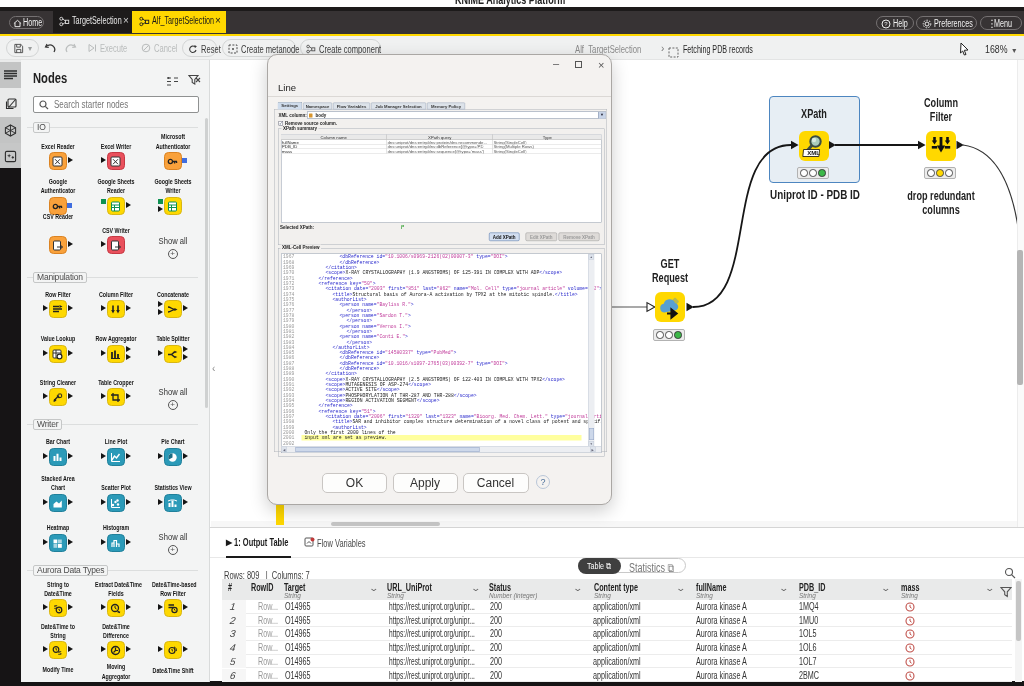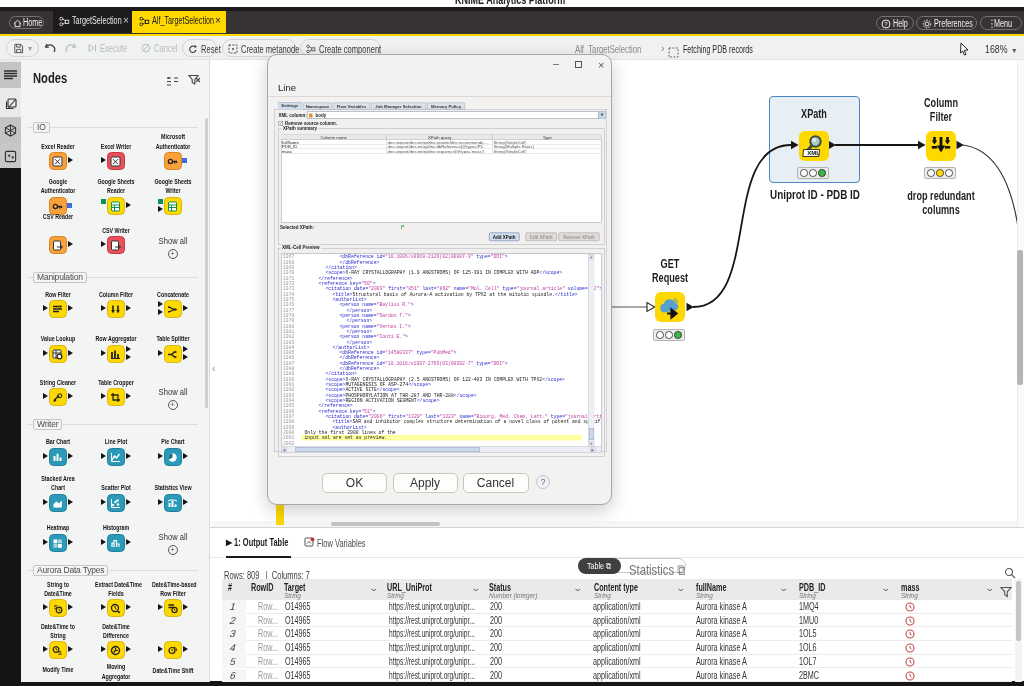--- a/index.html
+++ b/index.html
@@ -193,20 +193,27 @@
 <div class="ab" id="sidepanel">
 <div class="ab" style="left:12px;top:10px;font-size:14px;font-weight:700;color:#222"><span class="cnd" style="transform:scaleX(.8)">Nodes</span></div>
 <div class="ab" style="left:145px;top:13px"><svg width="13" height="11" viewBox="0 0 13 11">
         <path d="M1 2 H5 M1 5.5 H5 M1 9 H5 M8 2 H12 M8 5.5 H12" stroke="#444" stroke-width="1.2"></path>
         <circle cx="2.5" cy="2" r="1" fill="#444"></circle>
       </svg></div>
 <div class="ab" style="left:167px;top:12px"><svg width="13" height="12" viewBox="0 0 13 12">
         <path d="M1 1.5 H10 L6.8 5.5 V10 L4.2 8.5 V5.5 Z" fill="none" stroke="#444" stroke-width="1.1"></path>
         <path d="M8 8 L12 4 M12 8 L8 4" stroke="#444" stroke-width="1.1"></path>
       </svg></div>
+<div class="ab" style="left:12px;top:36px;width:166px;height:17px;background:#fff;border:1px solid #8f9191;border-radius:2px;display:flex;align-items:center;padding-left:5px;gap:5px">
+      <svg width="10" height="10" viewBox="0 0 10 10">
+        <circle cx="4" cy="4" r="3" fill="none" stroke="#555" stroke-width="1.2"></circle>
+        <path d="M6.3 6.3 L9 9" stroke="#555" stroke-width="1.2"></path>
+      </svg>
+      <span class="cnd" style="font-size:10px;color:#767676;transform:scaleX(.8)">Search starter nodes</span>
+    </div>
 <div class="ab" style="left:184px;top:58px;width:3px;height:290px;background:#cfd1d1;border-radius:2px"></div>
 </div>
 <div class="ab" style="left:0;top:0;width:210px;height:682px;overflow:hidden;z-index:1;pointer-events:none">
     <div class="chip" style="left:33px;top:122px;z-index:2">IO</div>
     <div class="fline" style="left:27px;top:127px;width:171px;z-index:0"></div>
     <div class="chip" style="left:33px;top:272px;z-index:2">Manipulation</div>
     <div class="fline" style="left:27px;top:277px;width:171px;z-index:0"></div>
     <div class="chip" style="left:33px;top:419px;z-index:2">Writer</div>
     <div class="fline" style="left:27px;top:424px;width:171px;z-index:0"></div>
     <div class="chip" style="left:33px;top:565px;z-index:2">Aurora Data Types</div>
@@ -813,21 +820,21 @@
 <div class="ab" style="left:0;top:29px;width:814px;height:1px;background:#e8e8e8"></div>
 <div class="ab" style="left:16px;top:28px;width:65px;height:2px;background:#1a1a1a"></div>
 <div class="ab" style="left:94px;top:9px;font-size:11px;color:#4a4a4a"><svg width="11" height="11" viewBox="0 0 11 11" style="vertical-align:-1px">
         <rect x="1" y="1" width="8" height="8" rx="1" fill="none" stroke="#555"></rect>
         <circle cx="8.5" cy="2.5" r="2" fill="#c03a3a"></circle>
         <path d="M3 6.5 L5 4.5 L7 6.5" fill="none" stroke="#555"></path>
       </svg><span class="cnd" style="transform:scaleX(.68)">&nbsp;Flow Variables</span></div>
 <div class="ab" style="left:14px;top:42px;font-size:10px;color:#3c3c3c"><span class="cnd" style="transform:scaleX(.75)">Rows: 809&nbsp;&nbsp;&nbsp;|&nbsp;&nbsp;Columns: 7</span></div>
 <div class="ab" style="left:368px;top:30px;width:108px;height:15px;border:1px solid #c9c9c9;border-radius:9px;background:#fff"></div>
 <div class="ab" style="left:368px;top:29.5px;width:43px;height:16px;background:#3f3f3f;border-radius:9px;color:#fff;font-size:9.5px;text-align:center;line-height:15px"><span class="cnd" style="transform:scaleX(.75);transform-origin:50% 50%">Table ⧉</span></div>
-<div class="ab" style="left:419px;top:33px;font-size:15px;color:#777"><span class="cnd" style="transform:scaleX(.75)">Statistics ⧉</span></div>
+<div class="ab" style="left:419px;top:33px;font-size:12px;color:#777"><span class="cnd" style="transform:scaleX(.75)">Statistics ⧉</span></div>
 <div class="ab" style="left:794px;top:37px"><svg width="12" height="12" viewBox="0 0 12 12">
         <circle cx="5" cy="5" r="3.5" fill="none" stroke="#555" stroke-width="1.1"></circle>
         <path d="M7.8 7.8 L11 11" stroke="#555" stroke-width="1.1"></path>
       </svg></div>
 <div class="ab" style="left:12px;top:51px;width:790px;height:21px;background:#e9eaea">
       <div class="ab" style="left:6px;top:3px;font-size:10px;font-weight:700;color:#222"><span class="cnd">#</span></div>
       <div class="ab" style="left:29px;top:3px;font-size:10px;font-weight:700;color:#222"><span class="cnd">RowID</span></div>
       <div class="ab" style="left:62px;top:3px;font-size:10px;font-weight:700;color:#222"><span class="cnd">Target</span></div>
       <div class="ab" style="left:62px;top:12px;font-size:8px;font-style:italic;color:#777"><span class="cnd" style="transform:scaleX(.8)">String</span></div>
       <div class="ab" style="left:148px;top:4px;font-size:9px;color:#666;transform:scaleX(1.4)">⌄</div>

